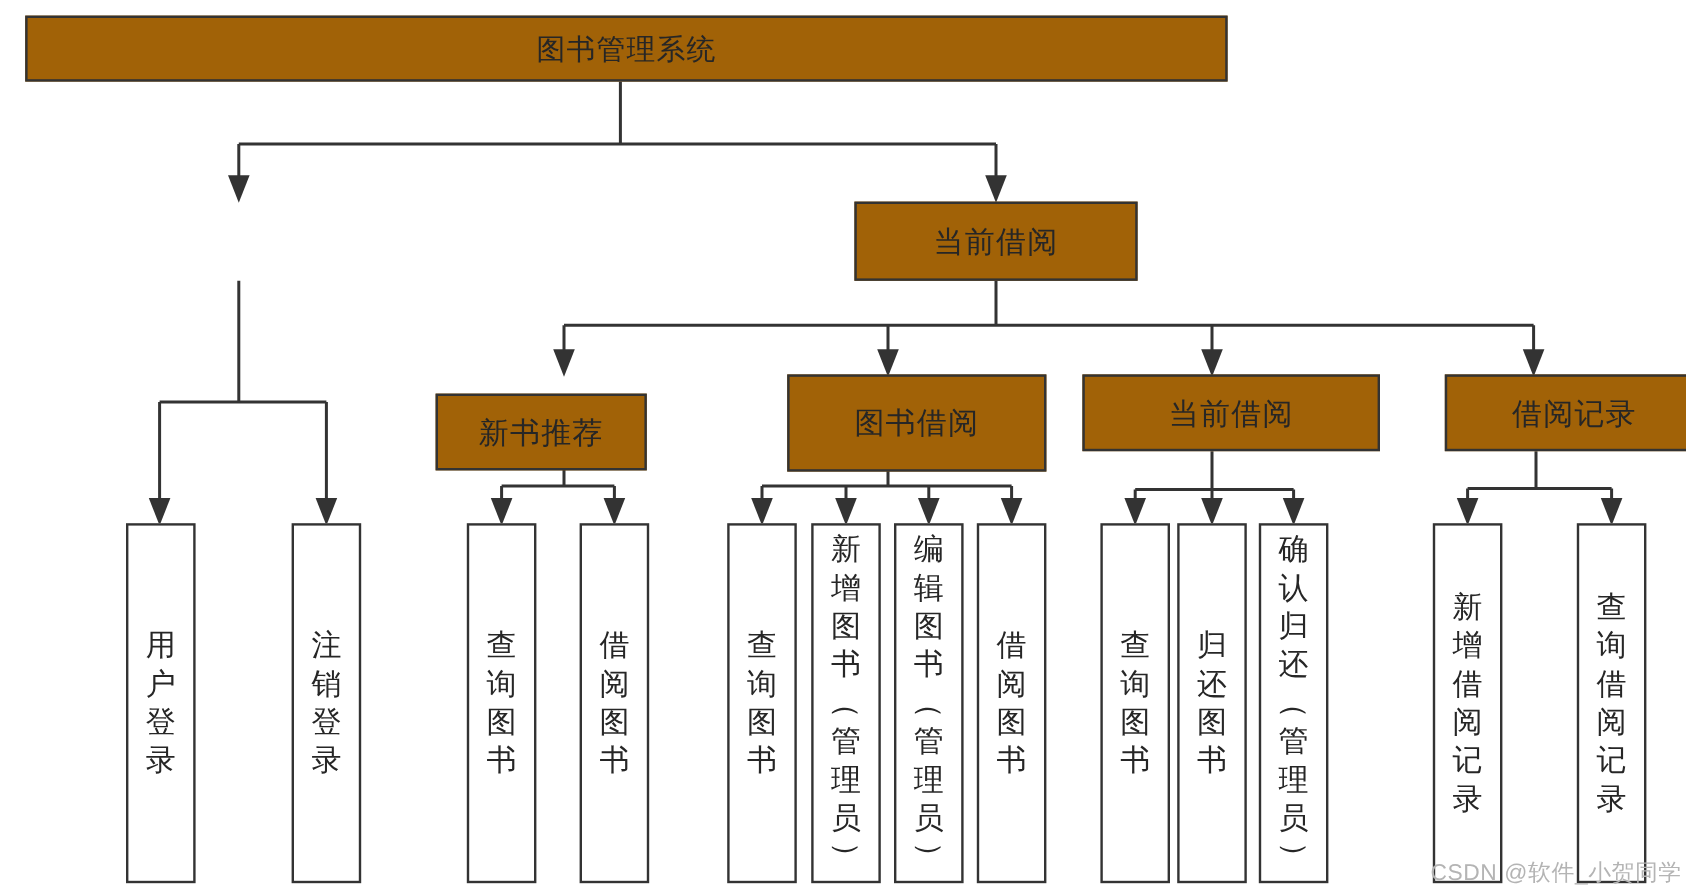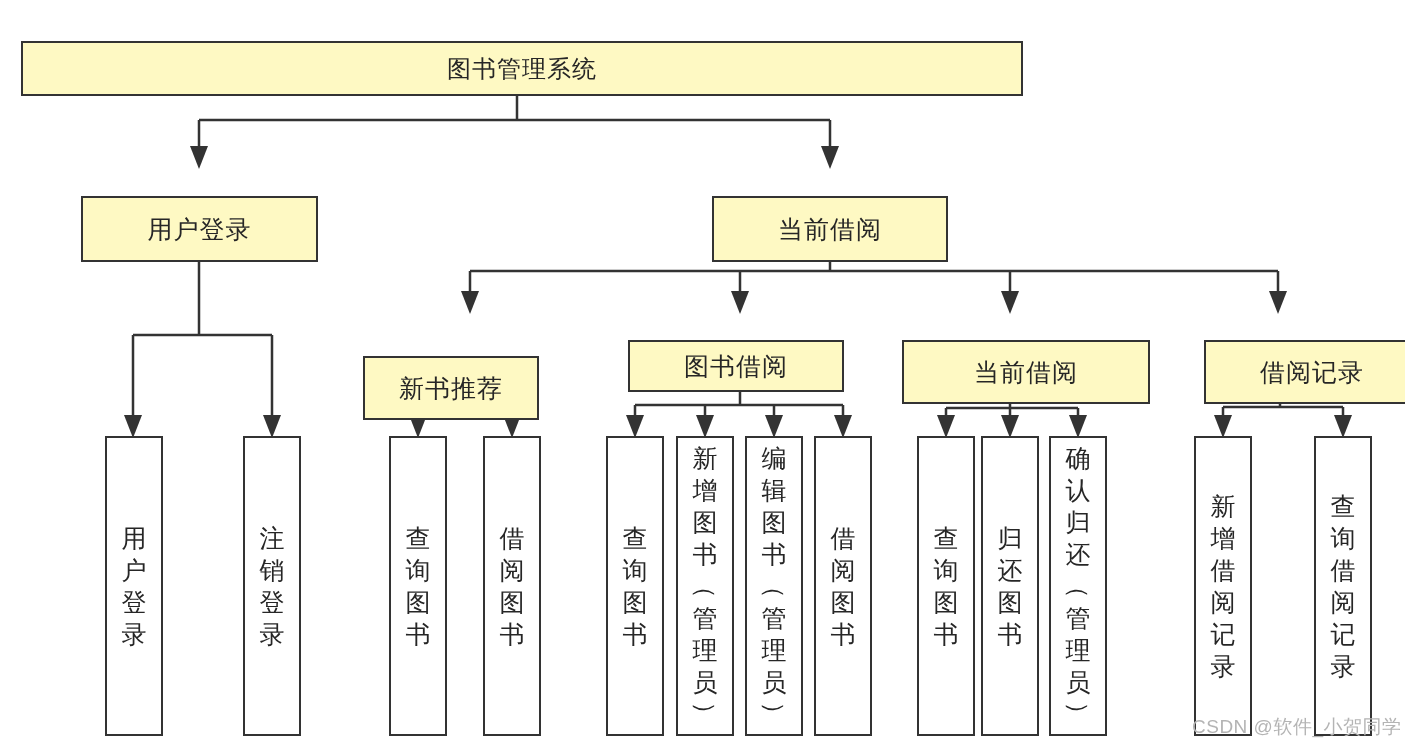--- a/index.html
+++ b/index.html
@@ -14,29 +14,28 @@
   .lines {
     position: absolute;
     left: 0; top: 0;
     width: 1405px; height: 747px;
     pointer-events: none;
   }
   .hbox {
     position: absolute;
     box-sizing: border-box;
     border: 2.5px solid #333333;
-    background: #fef9c3;
+    background: #a16207;
     display: flex;
     align-items: center;
     justify-content: center;
     font-size: 25px;
     color: #262626;
     letter-spacing: 1px;
     white-space: nowrap;
-    margin-top: 28px;
   }
   .vbox {
     position: absolute;
     top: 436px;
     width: 58px;
     height: 300px;
     box-sizing: border-box;
     border: 2.5px solid #333333;
     background: #ffffff;
     display: flex;
@@ -99,25 +98,24 @@
       <polygon points="937,415 955,415 946,438"></polygon>
       <polygon points="1001,415 1019,415 1010,438"></polygon>
       <polygon points="1069,415 1087,415 1078,438"></polygon>
       <polygon points="1214,415 1232,415 1223,438"></polygon>
       <polygon points="1334,415 1352,415 1343,438"></polygon>
     </g>
   </svg>
 
   <div class="hbox" style="left:21px; top:13px; width:1002px; height:55px; font-size:24px;">图书管理系统</div>
 
-  <div class="hbox" style="left:81px; top:168px; width:237px; height:66px;">用户登录</div>
   <div class="hbox" style="left:712px; top:168px; width:236px; height:66px;">当前借阅</div>
 
   <div class="hbox" style="left:363px; top:328px; width:176px; height:64px;">新书推荐</div>
-  <div class="hbox" style="left:628px; top:312px; width:216px; height:52px;">图书借阅</div>
+  <div class="hbox" style="left:656px; top:312px; width:216px; height:81px;">图书借阅</div>
   <div class="hbox" style="left:902px; top:312px; width:248px; height:64px;">当前借阅</div>
   <div class="hbox" style="left:1204px; top:312px; width:216px; height:64px;">借阅记录</div>
 
   <div class="vbox" style="left:105px;">
       <span class="vchar">用</span>
       <span class="vchar">户</span>
       <span class="vchar">登</span>
       <span class="vchar">录</span>
     </div>
   <div class="vbox" style="left:243px;">

